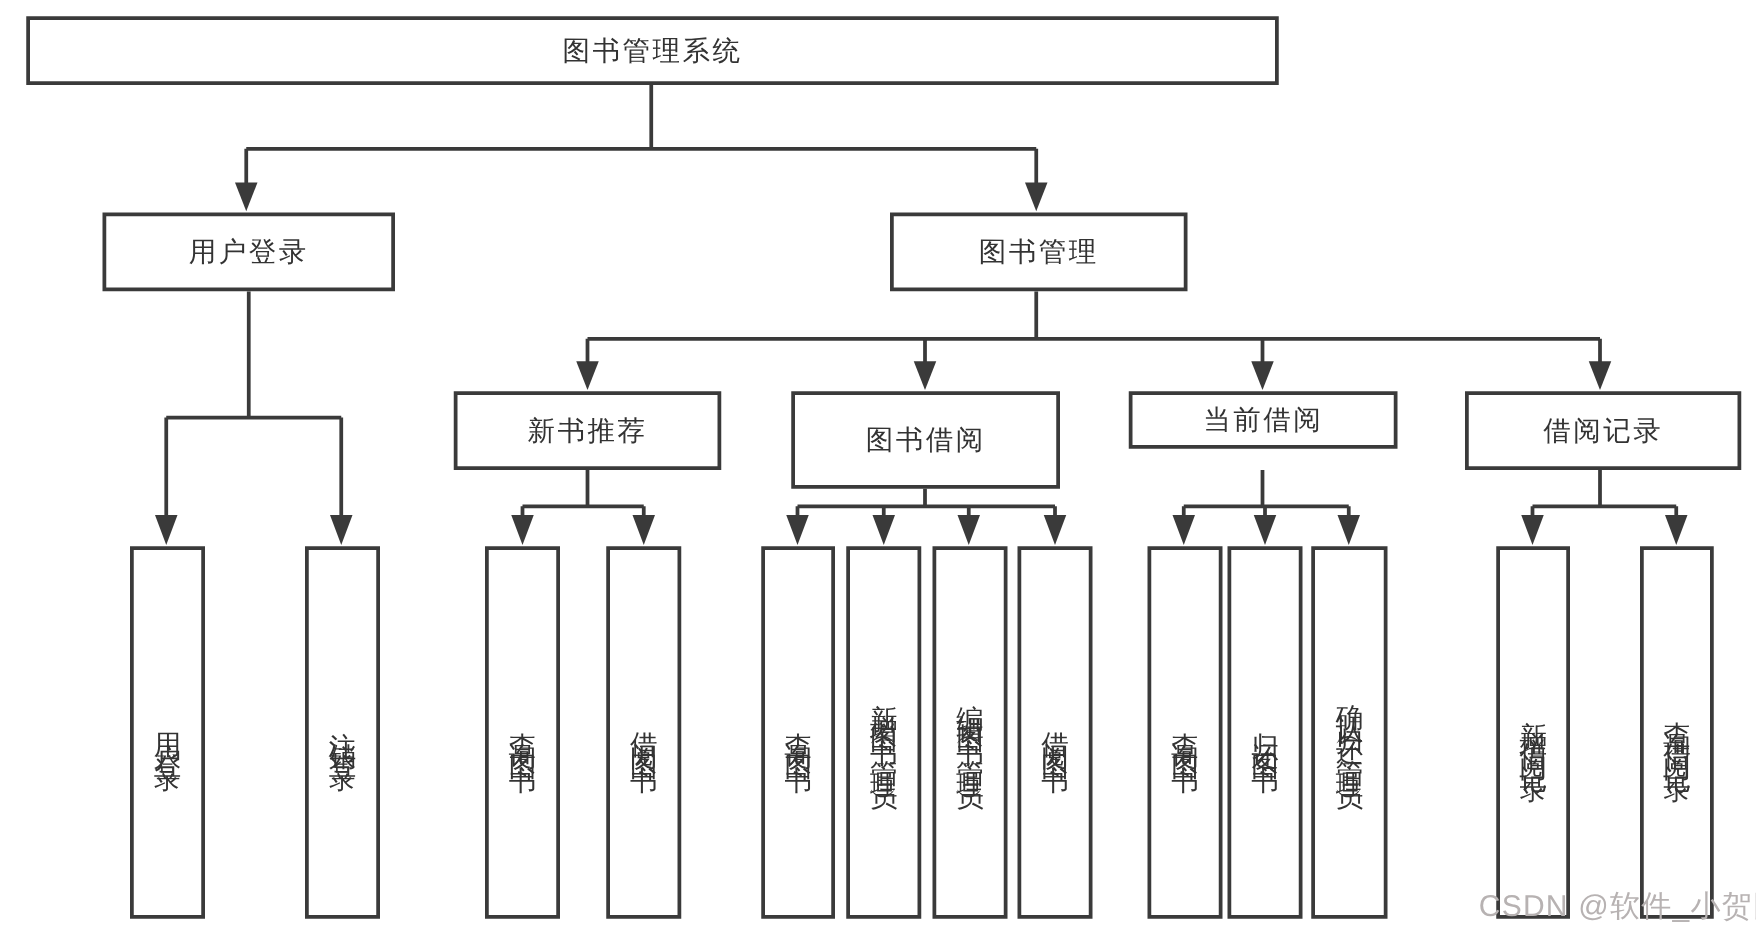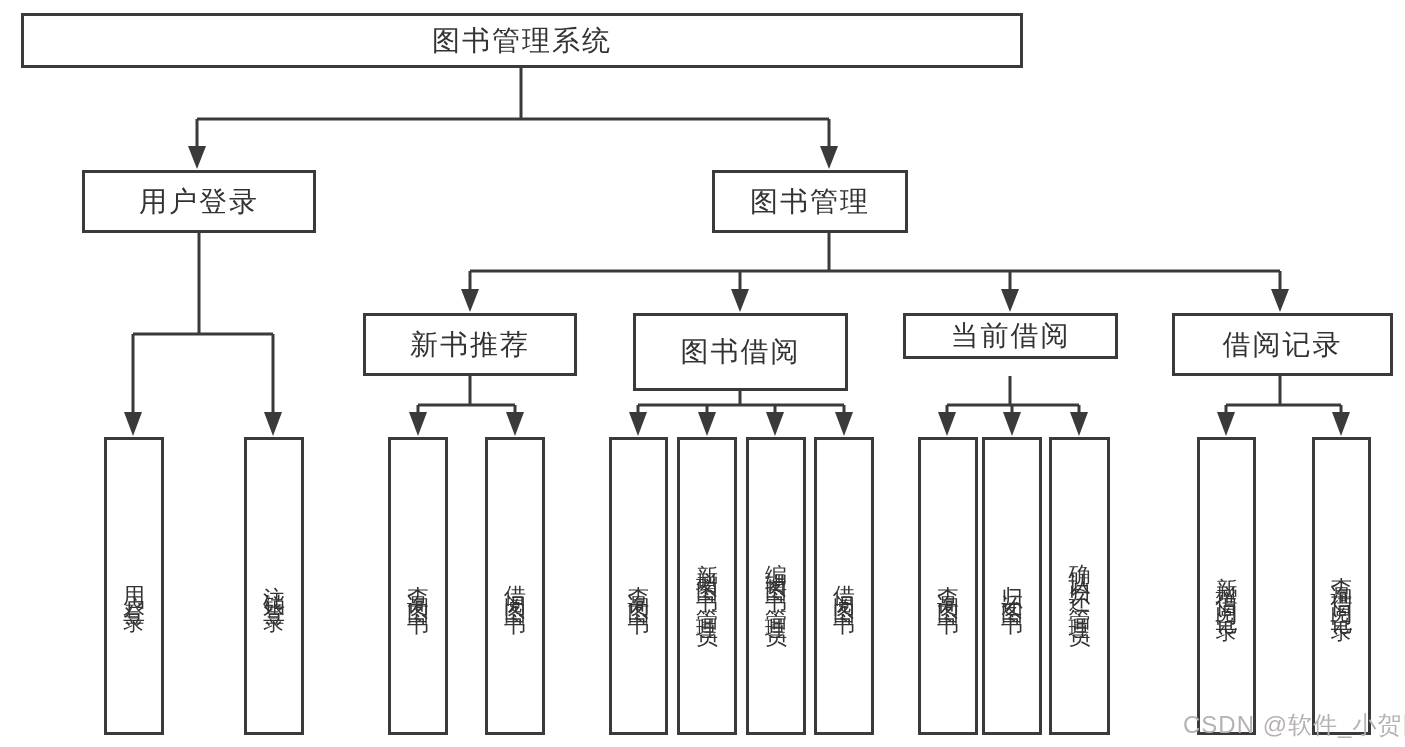--- a/index.html
+++ b/index.html
@@ -18,21 +18,21 @@
     width: 1405px; height: 747px;
   }
   .node {
     position: absolute;
     box-sizing: border-box;
     border: 3px solid #3a3a3a;
     background: #ffffff;
     display: flex;
     align-items: center;
     justify-content: center;
-    font-size: 28px;
+    font-size: 22px;
     letter-spacing: 2px;
     z-index: 2;
   }
   .vnode {
     position: absolute;
     box-sizing: border-box;
     border: 3px solid #3a3a3a;
     background: #ffffff;
     display: flex;
     align-items: center;
@@ -108,21 +108,21 @@
     <g>
       <path class="line" d="M1280 376 V405 M1226 405 H1341 M1226 405 V414 M1341 405 V414"></path>
       <polygon class="arrow" points="1217,412 1235,412 1226,436"></polygon>
       <polygon class="arrow" points="1332,412 1350,412 1341,436"></polygon>
     </g>
   </svg>
 
   <div class="node" style="left:21px; top:13px; width:1002px; height:55px;">图书管理系统</div>
 
   <div class="node" style="left:82px; top:170px; width:234px; height:63px;">用户登录</div>
-  <div class="node" style="left:712px; top:170px; width:196px; height:63px;">图书管理</div>
+  <div class="node" style="left:712px; top:170px; width:238px; height:63px;">图书管理</div>
 
   <div class="node" style="left:363px; top:313px; width:214px; height:63px;">新书推荐</div>
   <div class="node" style="left:633px; top:313px; width:215px; height:78px;">图书借阅</div>
   <div class="node" style="left:903px; top:313px; width:215px; height:46px;">当前借阅</div>
   <div class="node" style="left:1172px; top:313px; width:221px; height:63px;">借阅记录</div>
 
   <div class="vnode" style="left:104px; top:437px; width:60px; height:298px;">用户登录</div>
   <div class="vnode" style="left:244px; top:437px; width:60px; height:298px;">注销登录</div>
 
   <div class="vnode" style="left:388px; top:437px; width:60px; height:298px;">查询图书</div>

